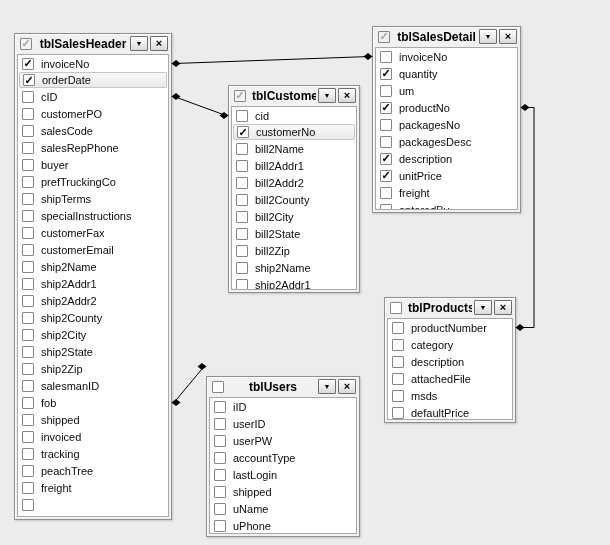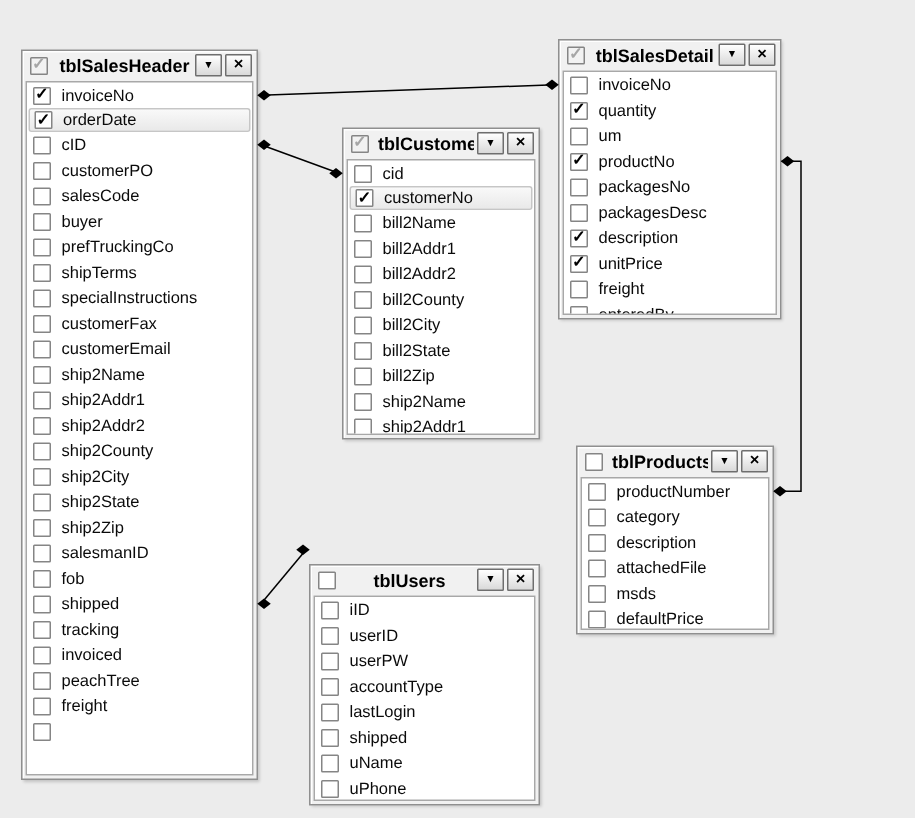--- a/index.html
+++ b/index.html
@@ -107,20 +107,24 @@
         <div class="frow">
           <span class="cb"></span>
           <span class="flabel">customerPO</span>
         </div>
         <div class="frow">
           <span class="cb"></span>
           <span class="flabel">salesCode</span>
         </div>
         <div class="frow">
           <span class="cb"></span>
+          <span class="flabel">salesRepPhone</span>
+        </div>
+        <div class="frow">
+          <span class="cb"></span>
           <span class="flabel">buyer</span>
         </div>
         <div class="frow">
           <span class="cb"></span>
           <span class="flabel">prefTruckingCo</span>
         </div>
         <div class="frow">
           <span class="cb"></span>
           <span class="flabel">shipTerms</span>
         </div>
@@ -171,25 +175,25 @@
         <div class="frow">
           <span class="cb"></span>
           <span class="flabel">fob</span>
         </div>
         <div class="frow">
           <span class="cb"></span>
           <span class="flabel">shipped</span>
         </div>
         <div class="frow">
           <span class="cb"></span>
+          <span class="flabel">invoiced</span>
+        </div>
+        <div class="frow">
+          <span class="cb"></span>
           <span class="flabel">tracking</span>
-        </div>
-        <div class="frow">
-          <span class="cb"></span>
-          <span class="flabel">invoiced</span>
         </div>
         <div class="frow">
           <span class="cb"></span>
           <span class="flabel">peachTree</span>
         </div>
         <div class="frow">
           <span class="cb"></span>
           <span class="flabel">freight</span>
         </div>
         <div class="frow">

